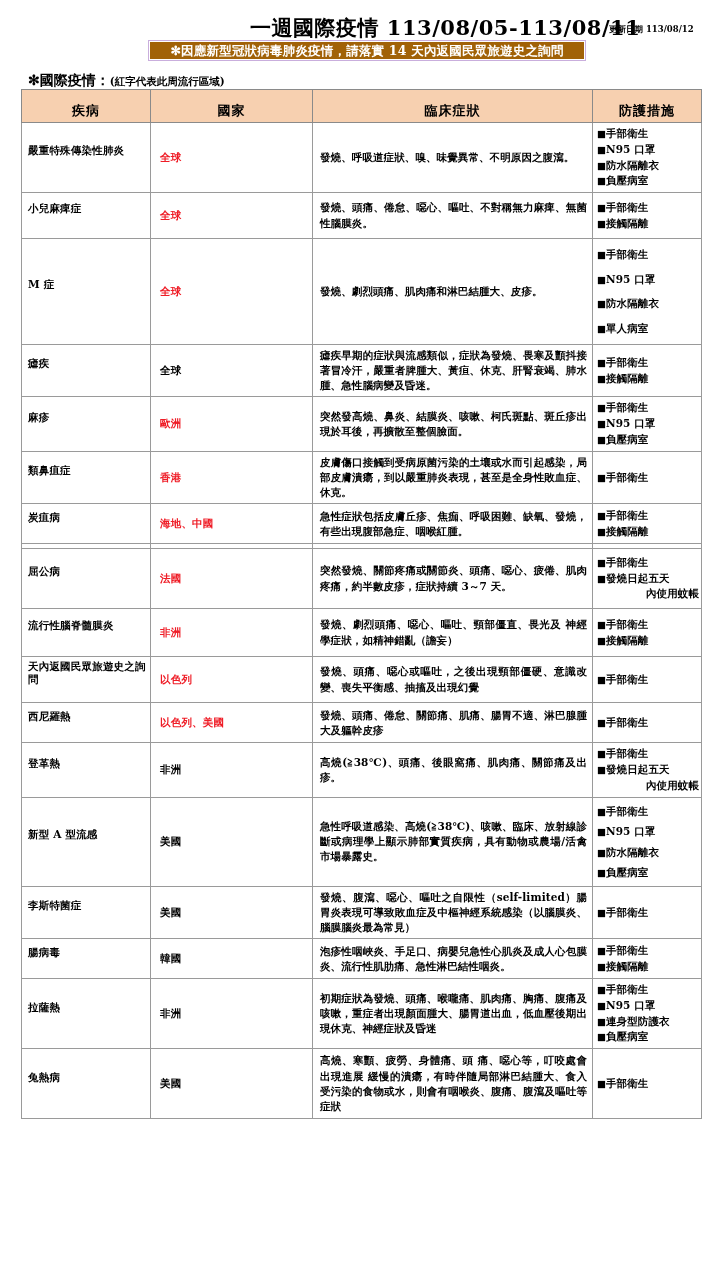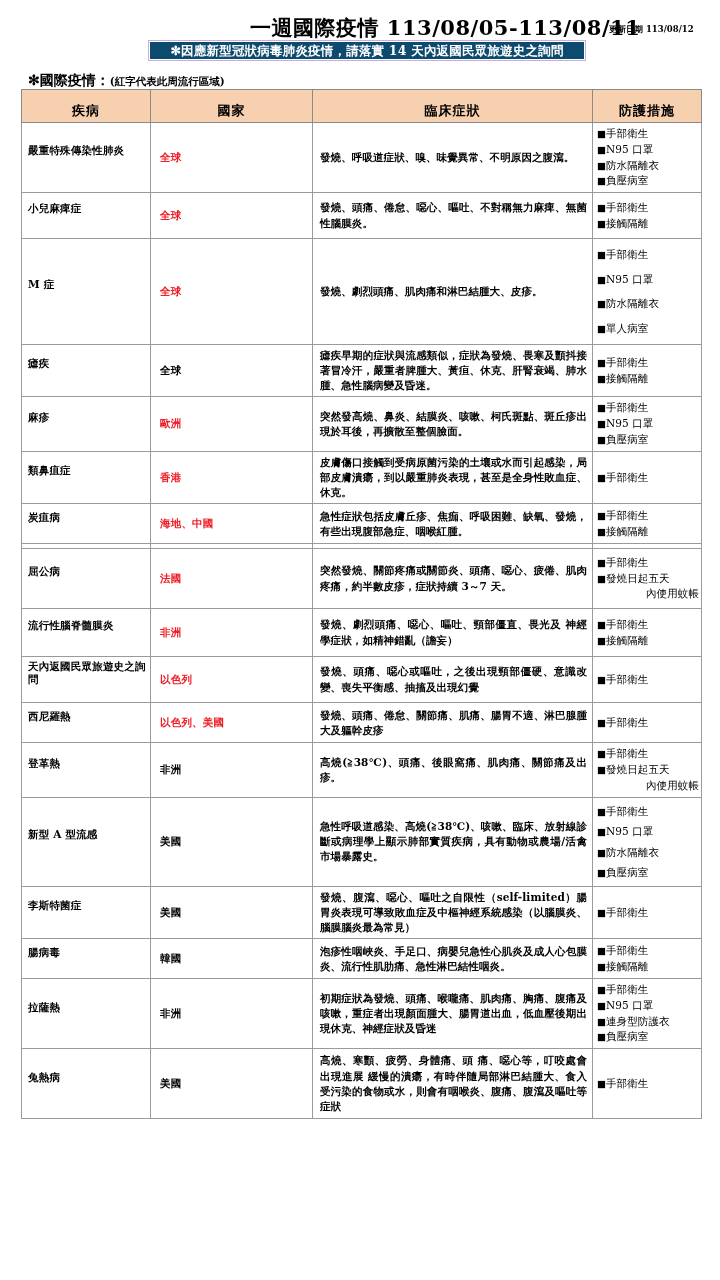--- a/index.html
+++ b/index.html
@@ -60,21 +60,21 @@
     width: 438px;
     height: 21px;
     border: 1px solid #c9aedd;
     background: #ffffff;
     box-sizing: border-box;
     padding: 1px;
   }
   .banner {
     width: 100%;
     height: 100%;
-    background: #0c4a6e;
+    background: #a16207;
     color: #ffffff;
     font-size: 12.5px;
     font-weight: bold;
     line-height: 17px;
     text-align: center;
     white-space: nowrap;
     letter-spacing: 0.2px;
     box-sizing: border-box;
   }
 
@@ -148,21 +148,21 @@
     font-size: 10.5px;
     font-weight: bold;
     padding: 3px 5px 3px 7px;
     line-height: 1.45;
     text-align: justify;
     text-justify: inter-character;
     letter-spacing: 0.1px;
   }
   td.protect {
     font-size: 10.5px;
-    font-weight: normal;
+    font-weight: bold;
     padding: 3px 2px 3px 4px;
     line-height: 1.5;
     letter-spacing: 0.1px;
   }
   td.protect .pitem {
     display: block;
     white-space: nowrap;
   }
   td.protect .sq {
     font-size: 9.5px;

